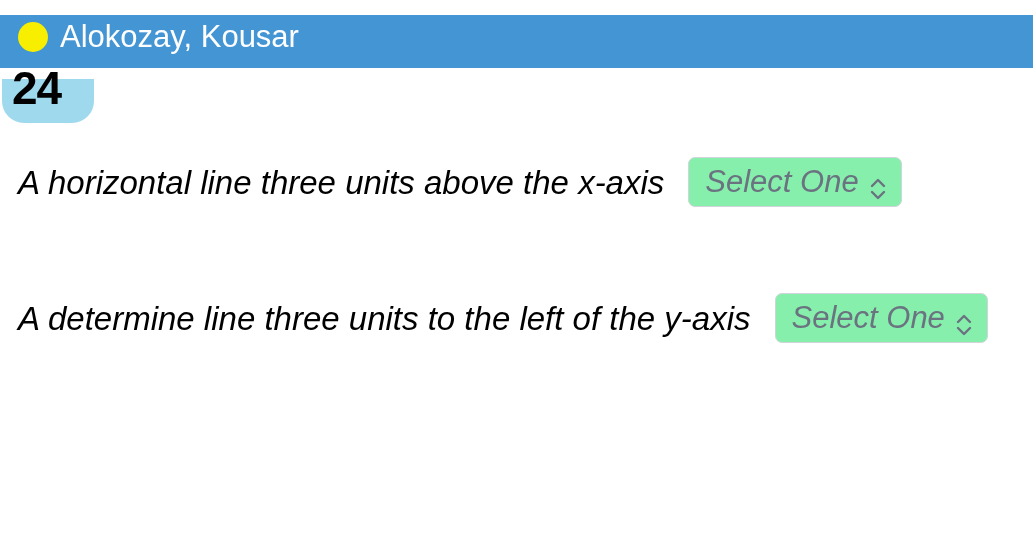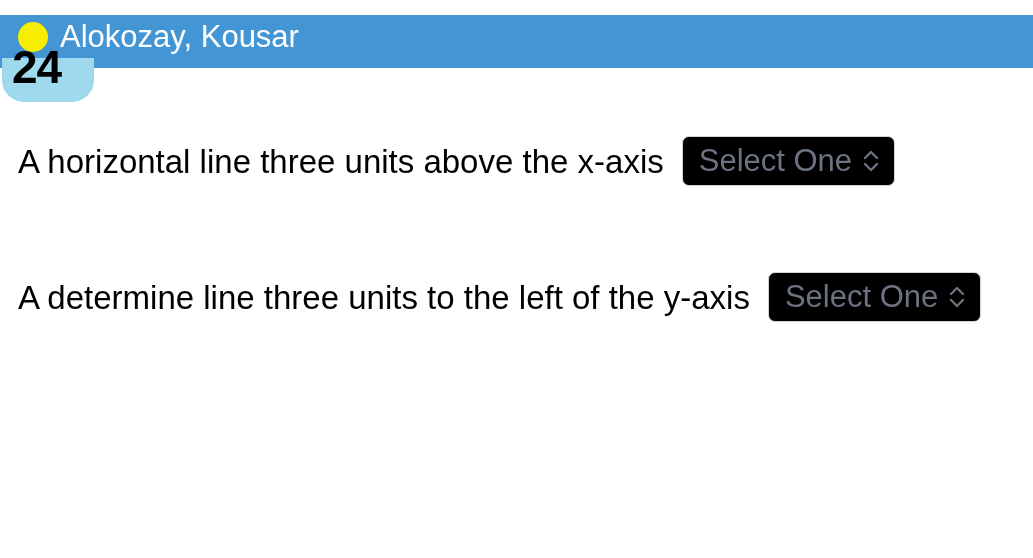--- a/index.html
+++ b/index.html
@@ -59,20 +59,21 @@
       flex-shrink: 0;
     }
     .student-name {
       font-size: 31px;
       font-weight: 400;
     }
     .question-number-wrap {
       position: relative;
       height: 36px;
       margin-left: 8px;
+      margin-top: 21px;
     }
     .qnum-highlight {
       position: absolute;
       left: -6px;
       top: -10px;
       width: 92px;
       height: 44px;
       background: #9ed9ed;
       border-radius: 0 0 22px 22px;
     }
@@ -92,40 +93,41 @@
     .prompt {
       font-size: 33px;
       color: #000;
       font-weight: 400;
       line-height: 1.25;
       margin-bottom: 34px;
     }
     .row {
       display: flex;
       align-items: center;
-      gap: 18px;
+      gap: 24px;
       margin-bottom: 86px;
+      font-style: italic;
     }
     .row:last-child {
       margin-bottom: 0;
     }
     .row-desc {
       font-size: 33px;
       color: #000;
       font-weight: 400;
       line-height: 1.2;
     }
     .select-box {
       display: inline-flex;
-      align-items: center;
+      align-items: flex-end;
       gap: 10px;
       border: 1px solid #d1d5db;
       border-radius: 7px;
       padding: 6px 14px 6px 16px;
-      background: #000000;
+      background: #86efac;
       cursor: pointer;
     }
     .select-label {
       font-size: 31px;
       color: #6b7280;
       font-weight: 400;
       white-space: nowrap;
     }
     .chevrons {
       display: flex;

